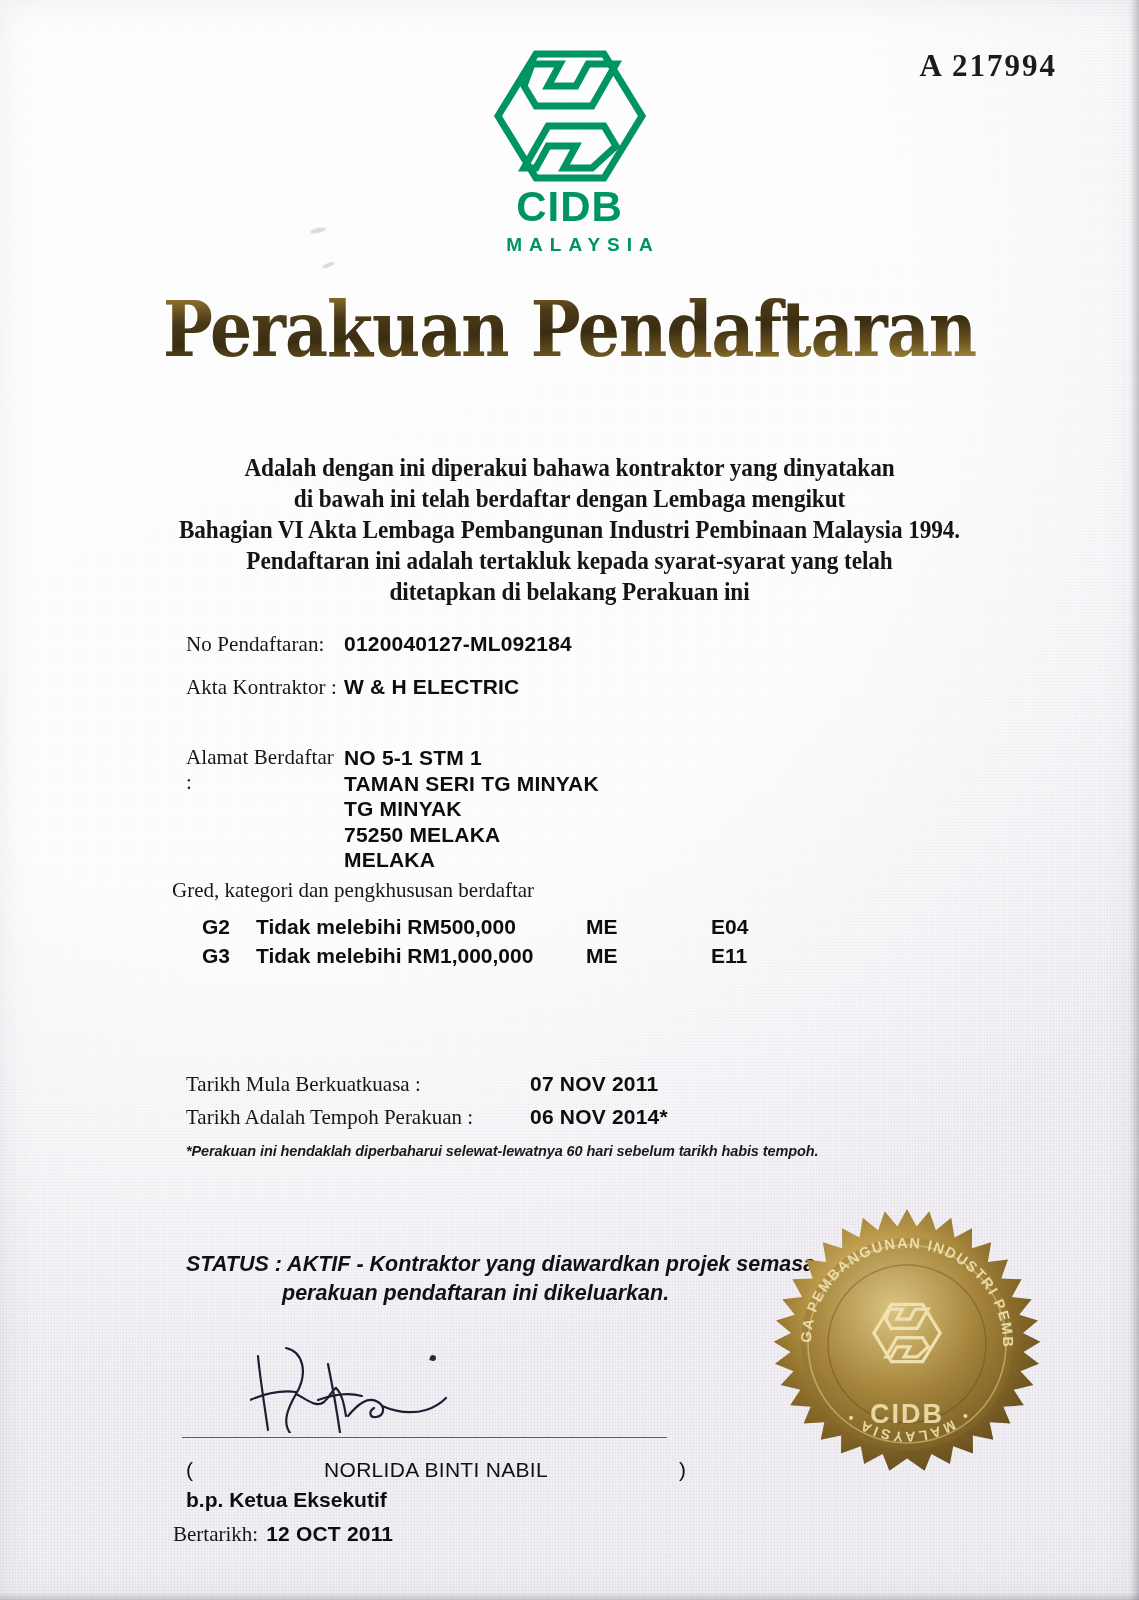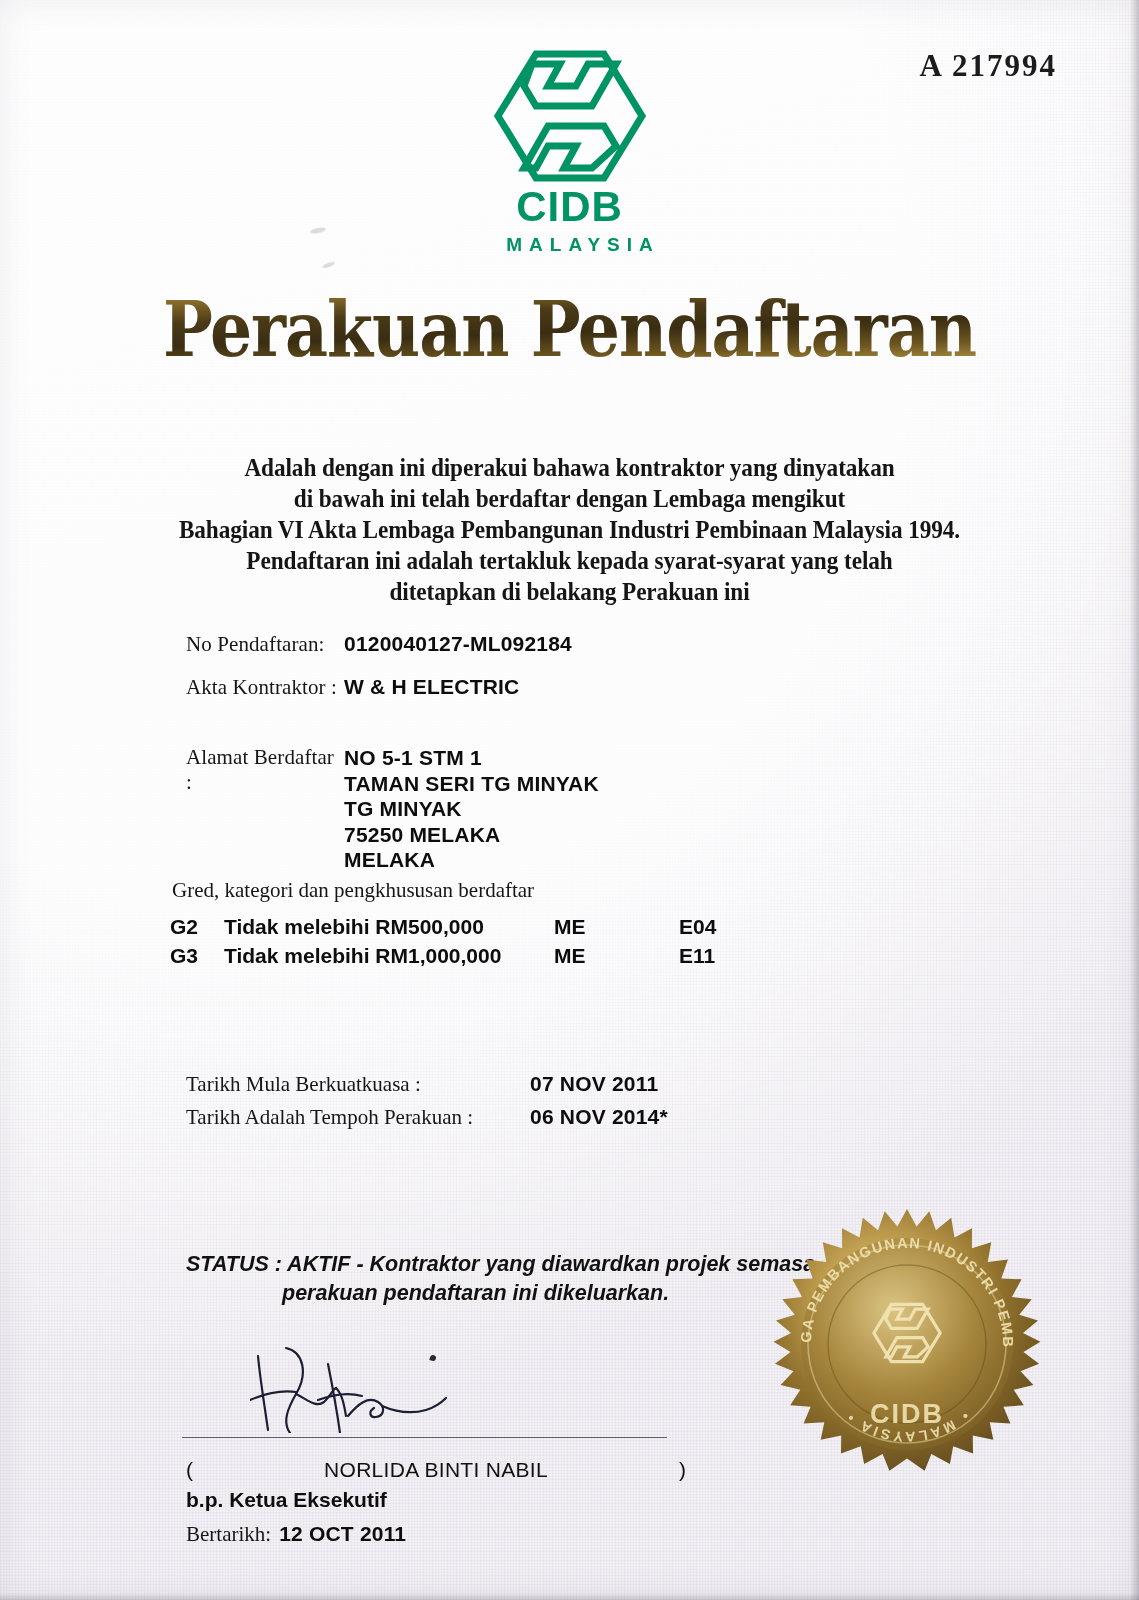--- a/index.html
+++ b/index.html
@@ -186,21 +186,21 @@
     position: absolute;
     top: 878px;
     left: 172px;
     font-family: "Liberation Serif", serif;
     font-size: 21px;
     color: #161616;
   }
   #grade-table {
     position: absolute;
     top: 912px;
-    left: 170px;
+    left: 202px;
   }
   #grade-table .grade-row {
     font-family: "Liberation Sans", sans-serif;
     font-weight: bold;
     font-size: 21px;
     color: #0d0d0d;
     line-height: 29px;
     white-space: nowrap;
   }
   .g-code  { display: inline-block; width: 54px; }
@@ -315,21 +315,21 @@
     top: 1488px;
     left: 186px;
     font-family: "Liberation Sans", sans-serif;
     font-weight: bold;
     font-size: 21px;
     color: #0d0d0d;
   }
   #dated-row {
     position: absolute;
     top: 1522px;
-    left: 186px;
+    left: 173px;
     font-size: 0;
     white-space: nowrap;
   }
   #dated-label {
     font-family: "Liberation Serif", serif;
     font-size: 21px;
     color: #161616;
   }
   #dated-value {
     font-family: "Liberation Sans", sans-serif;
@@ -406,20 +406,21 @@
   </div>
 
   <div class="date-row" id="row-start">
     <span class="d-label">Tarikh Mula Berkuatkuasa :</span>
     <span class="d-value">07 NOV 2011</span>
   </div>
   <div class="date-row" id="row-expiry">
     <span class="d-label">Tarikh Adalah Tempoh Perakuan :</span>
     <span class="d-value">06 NOV 2014*</span>
   </div>
+  <div id="renewal-note">*Perakuan ini hendaklah diperbaharui selewat-lewatnya 60 hari sebelum tarikh habis tempoh.</div>
 
   <div id="status-block">
     <div>STATUS :  AKTIF - Kontraktor yang diawardkan projek semasa</div>
     <div id="status-line2">perakuan pendaftaran ini dikeluarkan.</div>
   </div>
 
   <svg id="official-seal" viewBox="0 0 278 278" fill="none">
     <defs>
       <radialGradient id="sealFill" cx="42%" cy="36%" r="72%">
         <stop offset="0%" stop-color="#e8d79a"></stop>

